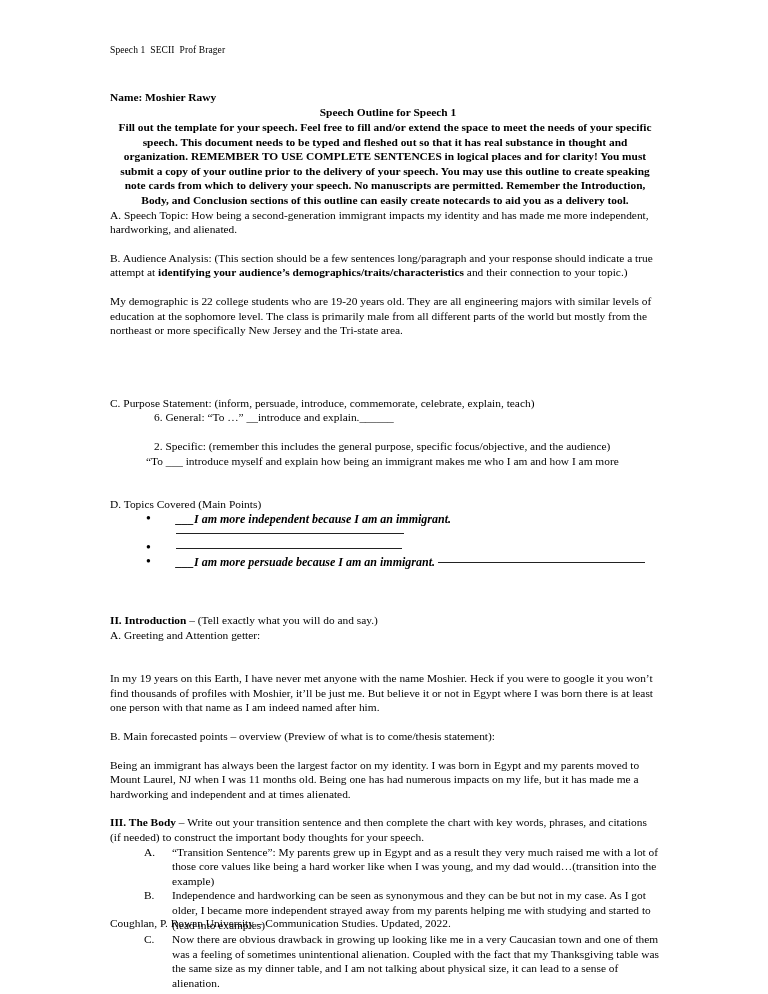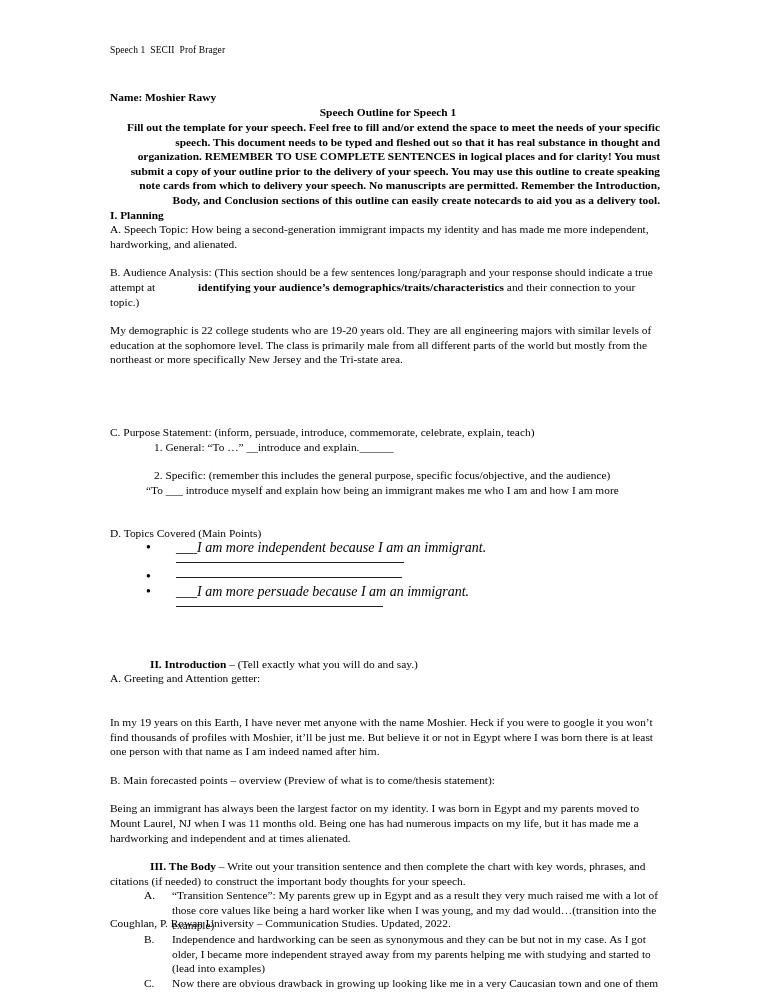--- a/index.html
+++ b/index.html
@@ -43,59 +43,60 @@
     line-height: 15px;
     text-align: center;
     margin: 0;
     padding-left: 6px;
   }
   .intro-block {
     font-weight: bold;
     font-size: 11.4px;
     line-height: 14.6px;
     margin: 0;
-    text-align: right;
+    text-align: center;
   }
   .sec-heading {
     font-weight: bold;
     font-size: 11.4px;
     line-height: 14.6px;
     margin: 0;
   }
   p.body-text {
     font-size: 11.4px;
     line-height: 14.6px;
     margin: 0;
     text-align: left;
   }
   .gap-sm { height: 14px; }
   .gap-md { height: 29px; }
   .gap-lg { height: 43px; }
   .gap-xl { height: 58px; }
-  b.inline-bold { font-weight: bold; margin-left: 40px; }
+  b.inline-bold { font-weight: bold; }
   .indent-2 { padding-left: 44px; }
   .indent-3 { padding-left: 36px; }
   .rule-fill {
     display: inline-block;
     border-bottom: 1px solid #222;
     vertical-align: baseline;
     position: relative;
     top: -3px;
   }
   ul.bullets {
     list-style: none;
     margin: 0;
     padding: 0;
   }
   ul.bullets > li {
     position: relative;
-    font-size: 14px;
+    font-size: 12px;
     line-height: 14.6px;
     padding-left: 66px;
     font-style: italic;
+    font-weight: bold;
   }
   ul.bullets > li::before {
     content: "\25CF";
     position: absolute;
     left: 36px;
     top: -1px;
     font-size: 8px;
     font-style: normal;
   }
   ol.lettered {
@@ -134,38 +135,37 @@
   <div class="doc-header">Speech 1  SECII  Prof Brager</div>
 
   <div class="spacer-top"></div>
 
   <div class="name-line">Name: Moshier Rawy</div>
 
   <div class="doc-title">Speech Outline for Speech 1</div>
 
   <div class="intro-block">Fill out the template for your speech. Feel free to fill and/or extend the space to meet the needs of your specific speech. This document needs to be typed and fleshed out so that it has real substance in thought and organization. REMEMBER TO USE COMPLETE SENTENCES in logical places and for clarity! You must submit a copy of your outline prior to the delivery of your speech. You may use this outline to create speaking note cards from which to delivery your speech. No manuscripts are permitted. Remember the Introduction, Body, and Conclusion sections of this outline can easily create notecards to aid you as a delivery tool.</div>
 
-  <div class="sec-heading">I. Planning</div>
 
   <p class="body-text">A. Speech Topic: How being a second-generation immigrant impacts my identity and has made me more independent, hardworking, and alienated.</p>
 
   <div class="gap-sm"></div>
 
   <p class="body-text"><span>B. Audience Analysis: (This section should be a few sentences long/paragraph and your response should indicate a true attempt at </span><b class="inline-bold">identifying your audience’s demographics/traits/characteristics</b><span> and their connection to your topic.)</span></p>
 
   <div class="gap-sm"></div>
 
   <p class="body-text">My demographic is 22 college students who are 19-20 years old. They are all engineering majors with similar levels of education at the sophomore level. The class is primarily male from all different parts of the world but mostly from the northeast or more specifically New Jersey and the Tri-state area.</p>
 
   <div class="gap-xl"></div>
 
   <p class="body-text">C. Purpose Statement: (inform, persuade, introduce, commemorate, celebrate, explain, teach)</p>
 
 
-  <p class="body-text indent-2">1. General: “To …” __introduce and explain.______</p>
+  <p class="body-text indent-2">6. General: “To …” __introduce and explain.______</p>
 
   <div class="gap-sm"></div>
 
   <p class="body-text indent-2">2. Specific: (remember this includes the general purpose, specific focus/objective, and the audience)</p>
 
   <p class="body-text indent-3">“To ___ introduce myself and explain how being an immigrant makes me who I am and how I am more</p>
 
 
   <div class="gap-md"></div>
 

